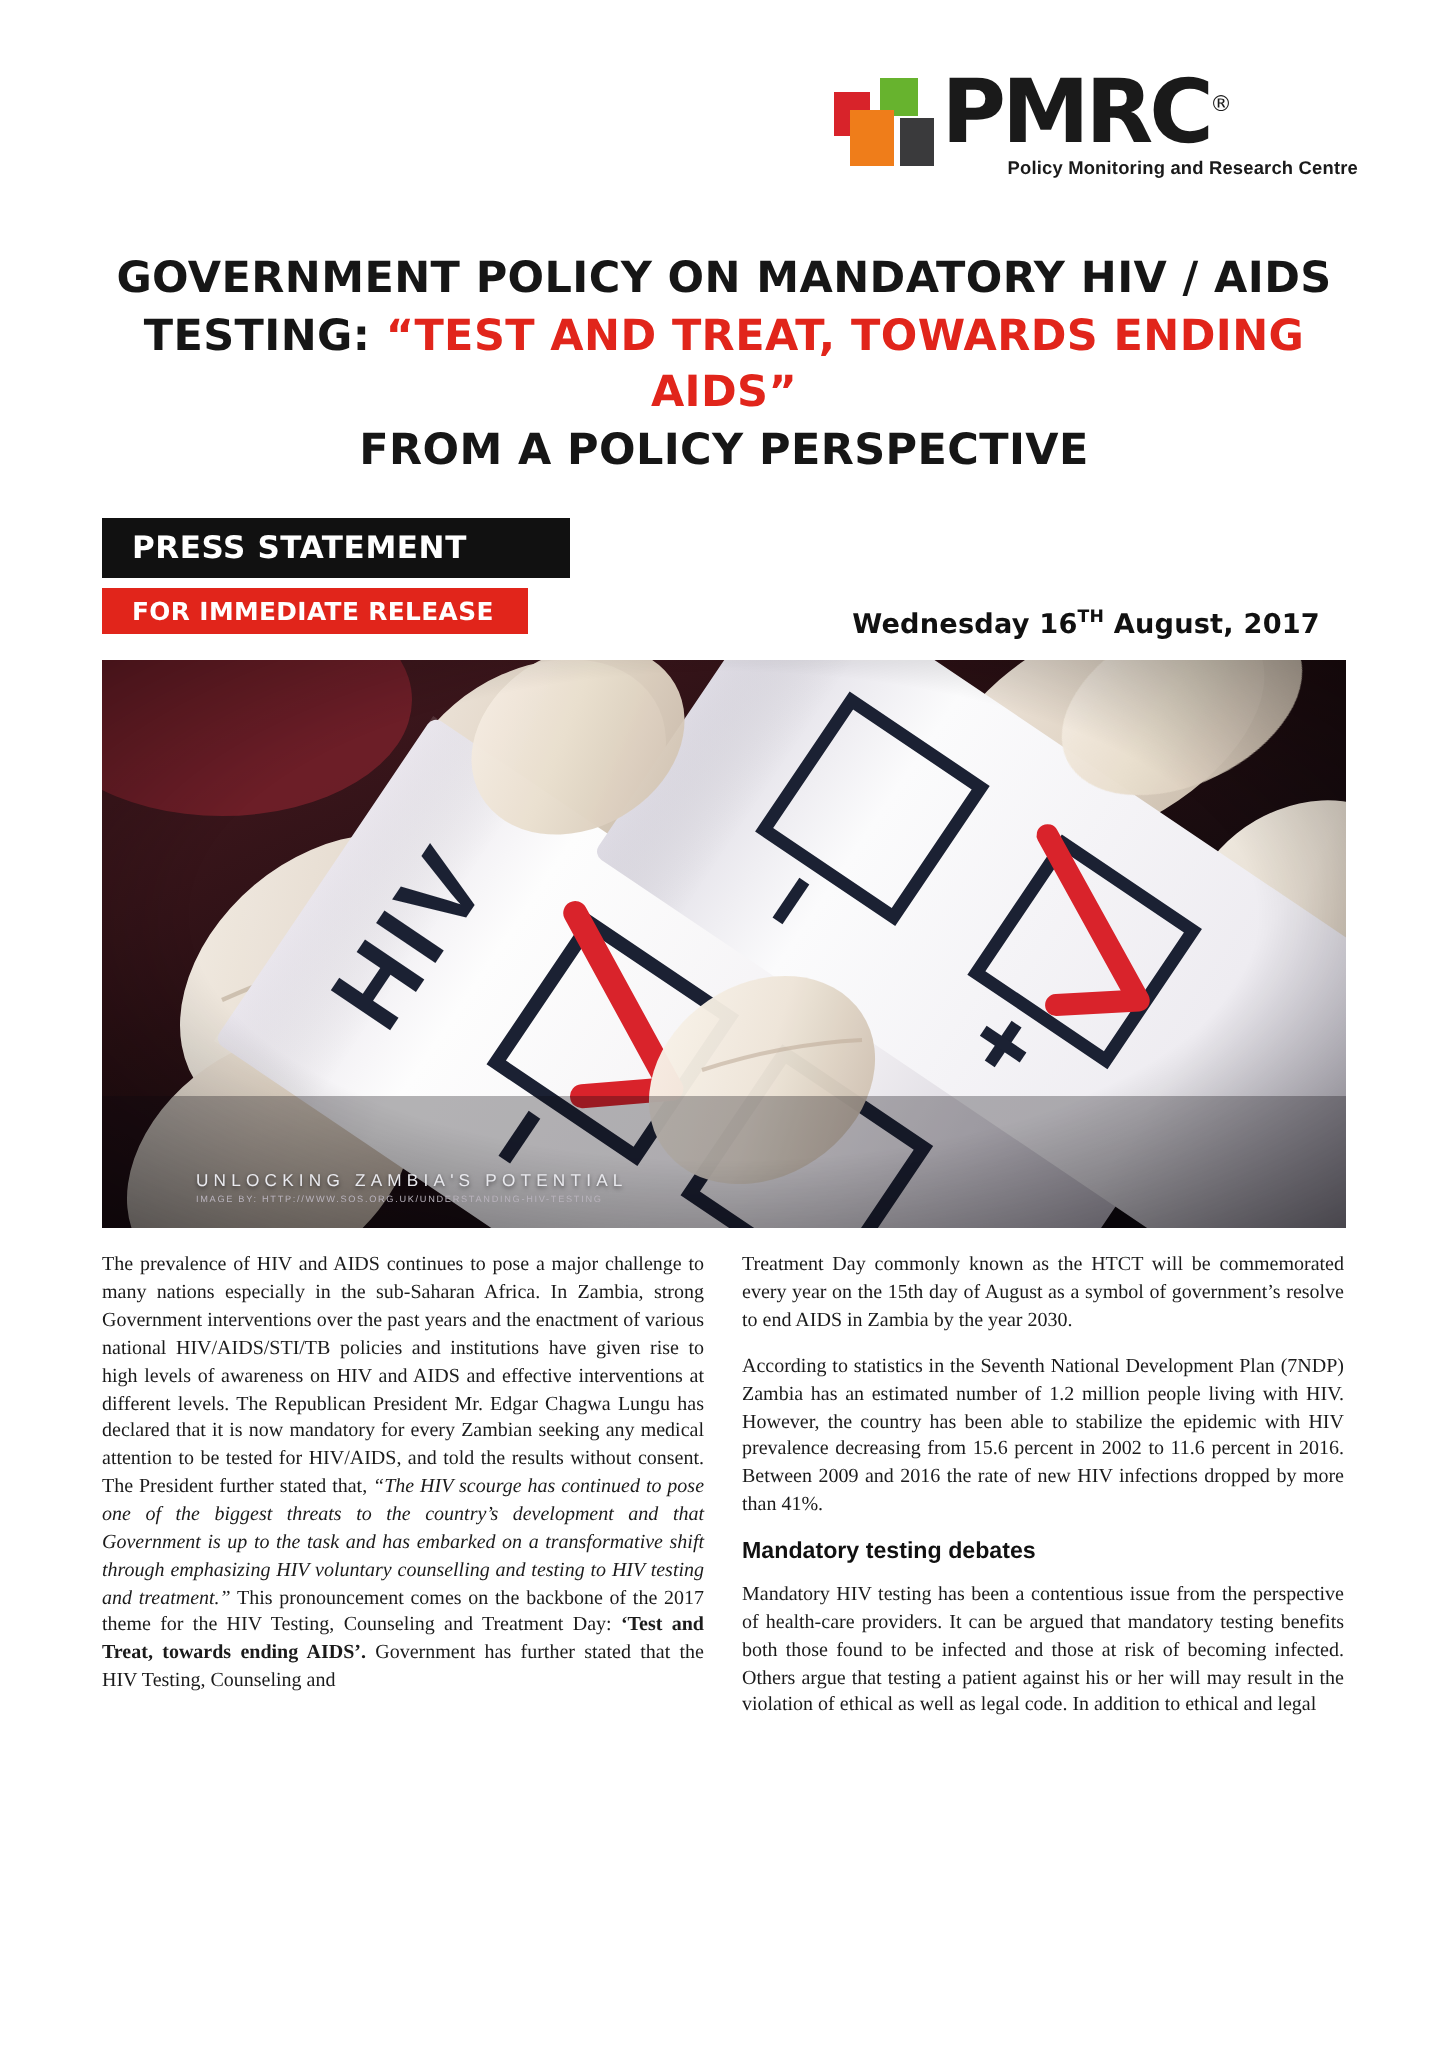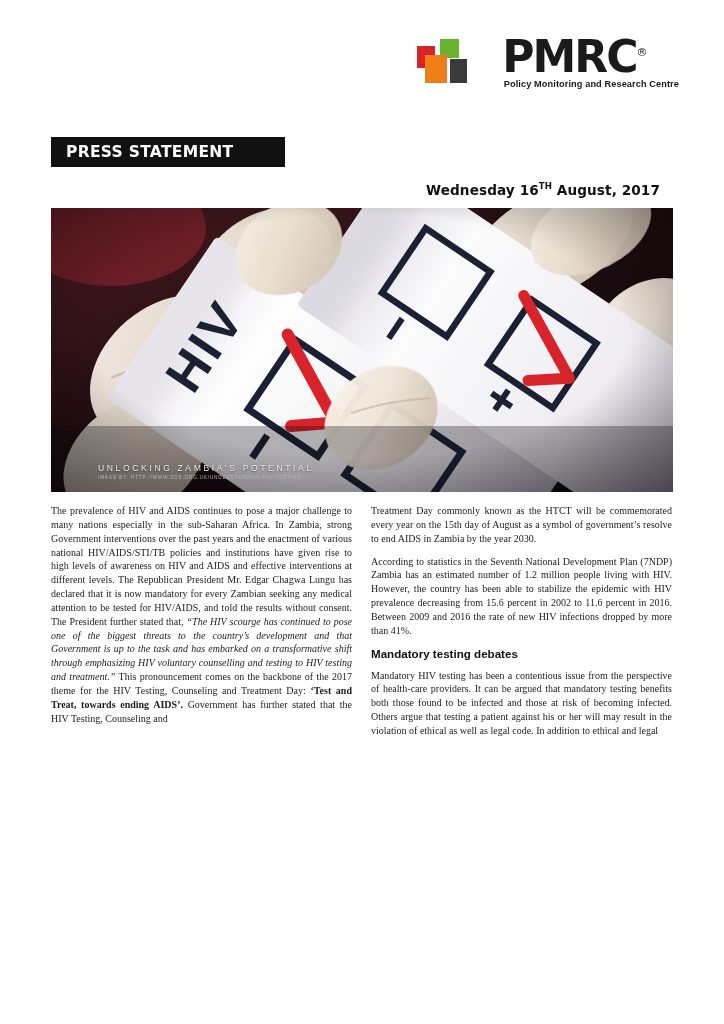--- a/index.html
+++ b/index.html
@@ -23,21 +23,20 @@
     height: 1024px;
     position: relative;
     background: #ffffff;
     padding: 0;
   }
 
   
   .header {
     height: 118px;
     position: relative;
-    text-align: center;
   }
 
   .logo-block {
     position: absolute;
     right: 45px;
     top: 36px;
     display: flex;
     align-items: flex-start;
   }
 
@@ -213,23 +212,29 @@
         <span class="logo-sq sq-orange"></span>
         <span class="logo-sq sq-dark"></span>
       </div>
       <div class="logo-text">
         <div class="logo-word"><span>PMRC</span><span class="logo-reg">®</span></div>
         <div class="logo-tagline">Policy Monitoring and Research Centre</div>
       </div>
     </div>
   </div>
 
+  <div class="title-block">
+    <div class="title-line">GOVERNMENT POLICY ON MANDATORY HIV / AIDS</div>
+    <div class="title-line"><span>TESTING: </span><span class="title-red">“TEST AND TREAT, TOWARDS ENDING AIDS”</span></div>
+    <div class="title-line">FROM A POLICY PERSPECTIVE</div>
+  </div>
 
   <div class="banner-row">
     <div class="banner-press">PRESS STATEMENT</div>
+    <div class="banner-release">FOR IMMEDIATE RELEASE</div>
     <div class="banner-date"><span>Wednesday 16</span><sup>TH</sup><span> August, 2017</span></div>
   </div>
 
   <div class="photo">
     <svg class="photo-svg" viewBox="0 0 622 284" preserveAspectRatio="xMidYMid slice">
       <defs>
         <linearGradient id="bgGrad" x1="0" y1="0" x2="1" y2="1">
           <stop offset="0%" stop-color="#4a1b22"></stop>
           <stop offset="35%" stop-color="#2a1014"></stop>
           <stop offset="70%" stop-color="#120a0d"></stop>

